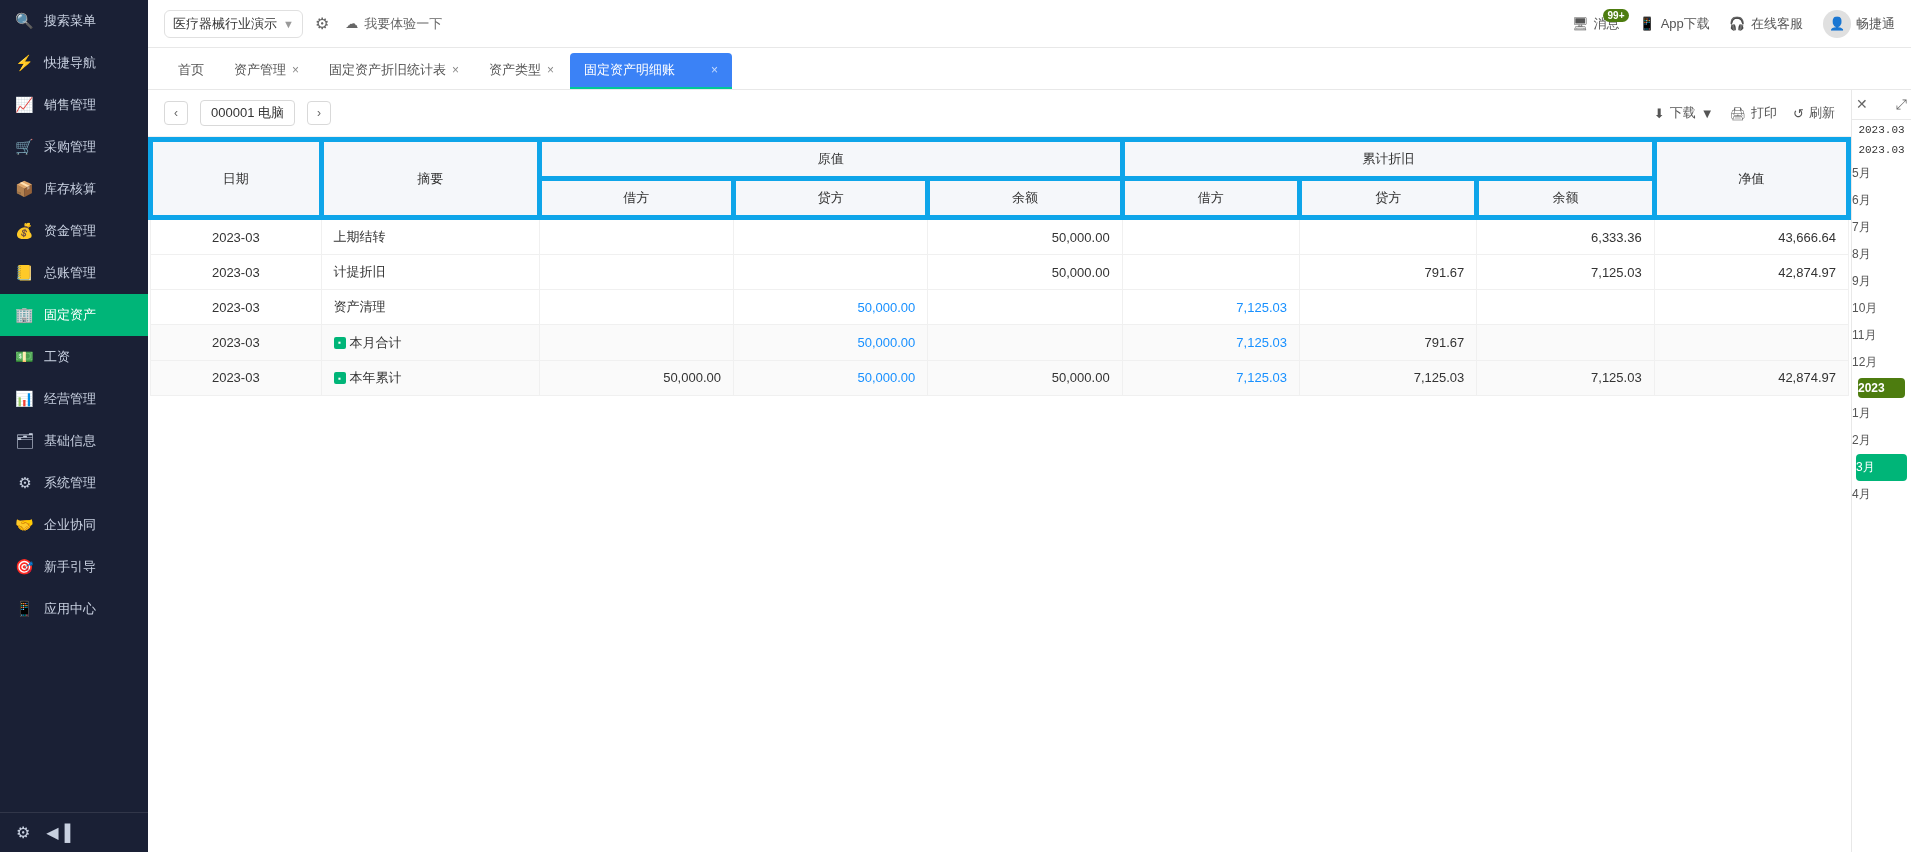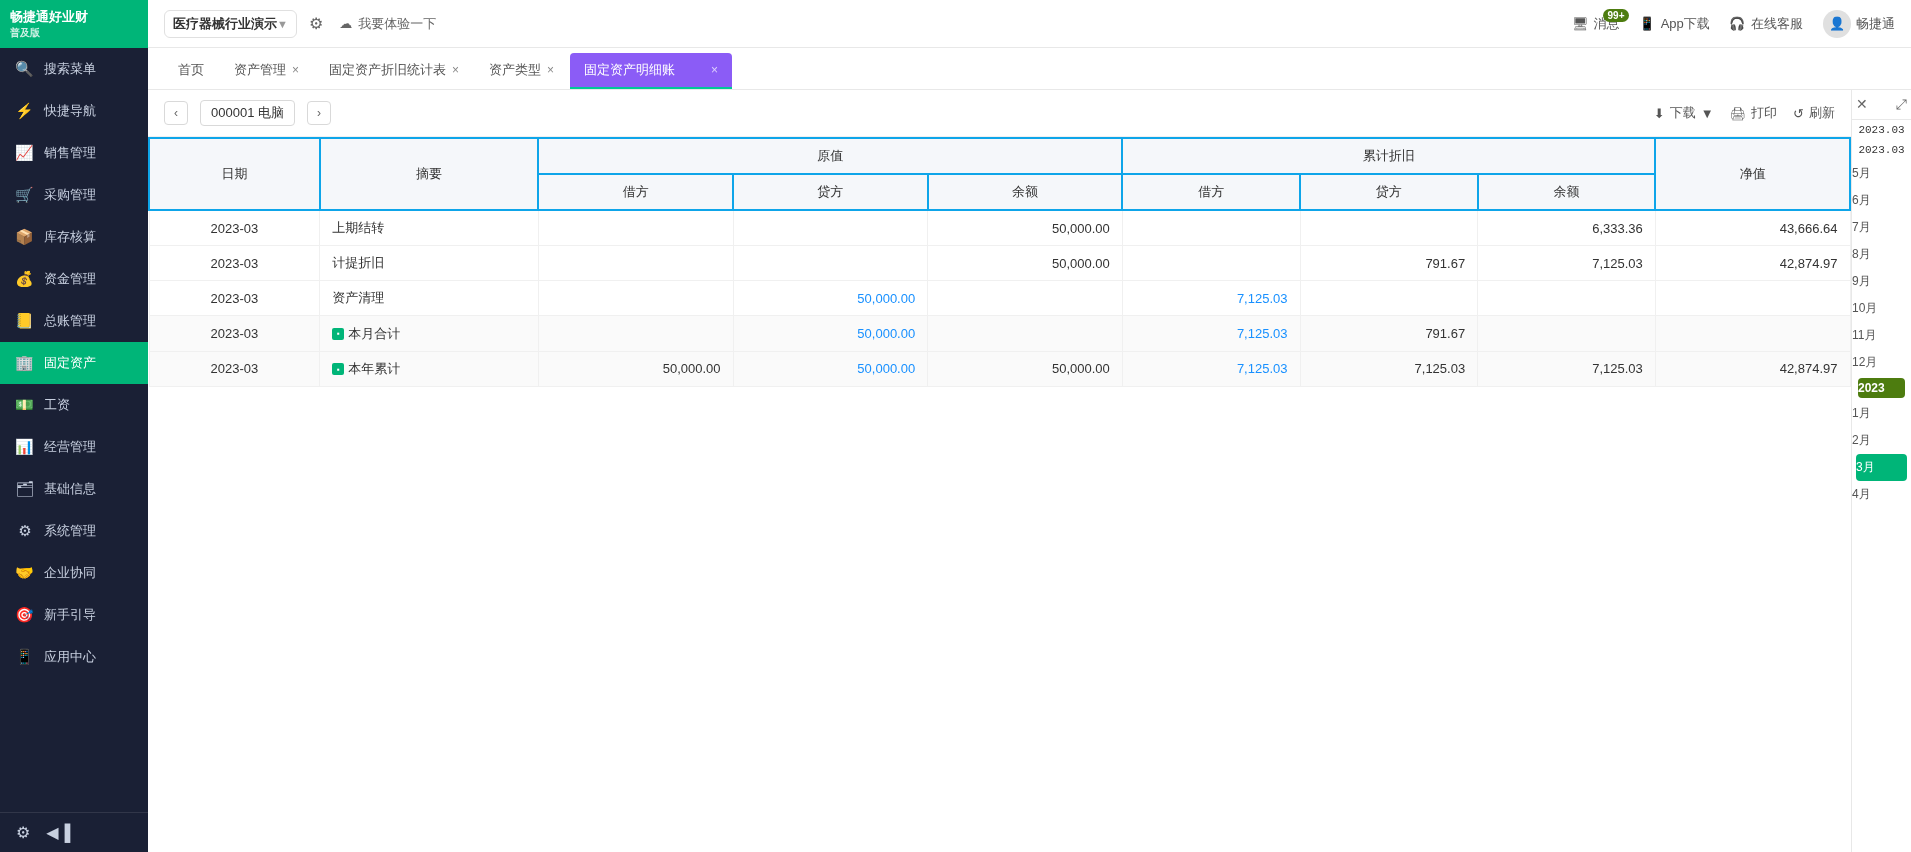--- a/index.html
+++ b/index.html
@@ -73,27 +73,27 @@
       display: flex;
       align-items: center;
       padding: 0 16px;
       border-bottom: 1px solid #e8e8e8;
       gap: 8px;
       flex-shrink: 0;
     }
     .topbar-company {
       display: flex;
       align-items: center;
+      gap: 6px;
       font-size: 13px;
       color: #333;
       cursor: pointer;
       padding: 4px 8px;
       border: 1px solid #e0e0e0;
       border-radius: 6px;
-      font-weight: bold;
     }
     .topbar-company .chevron { color: #999; font-size: 11px; }
     .topbar-gear { color: #666; cursor: pointer; font-size: 16px; margin-left: 4px; }
     .topbar-experience {
       display: flex;
       align-items: center;
       gap: 6px;
       color: #666;
       font-size: 13px;
       margin-left: 8px;
@@ -153,21 +153,21 @@
       font-size: 13px;
       color: #555;
       cursor: pointer;
       border-bottom: 2px solid transparent;
       white-space: nowrap;
       display: flex;
       align-items: center;
       gap: 6px;
     }
     .tab.active {
-      background: #8b5cf6;
+      background: #3b82f6;
       color: white;
       border-radius: 4px 4px 0 0;
       border-bottom: 2px solid #00c896;
       gap: 36px;
     }
     .tab-close { font-size: 12px; opacity: 0.7; }
 
     
     .content-wrapper {
       flex: 1;
@@ -234,21 +234,21 @@
       overflow: auto;
       padding: 0;
     }
     table {
       width: 100%;
       border-collapse: collapse;
       font-size: 13px;
     }
     thead tr th {
       background: #f5f7fa;
-      border: 2px solid #0ea5e9;
+      border: 5px solid #0ea5e9;
       padding: 8px 12px;
       text-align: center;
       font-weight: 500;
       color: #333;
       white-space: nowrap;
     }
     tbody tr td {
       border: 1px solid #f0f0f0;
       padding: 8px 12px;
       color: #333;
@@ -321,26 +321,20 @@
       border-radius: 4px;
       margin: 2px 6px;
       padding: 3px 0;
       font-weight: bold;
     }
   </style>
 </head>
 <body>
 
 <div class="sidebar">
-  <div class="sidebar-logo">
-    <div style="display:flex;flex-direction:column;">
-      <span>畅捷通好业财</span>
-      <span class="sidebar-logo-sub">普及版</span>
-    </div>
-  </div>
   <div class="sidebar-scroll">
 
     <div id="sidebar-items-container">
         <div class="sidebar-item">
     <span class="icon">🔍</span>
     <span>搜索菜单</span>
   </div>
         <div class="sidebar-item">
     <span class="icon">⚡</span>
     <span>快捷导航</span>

